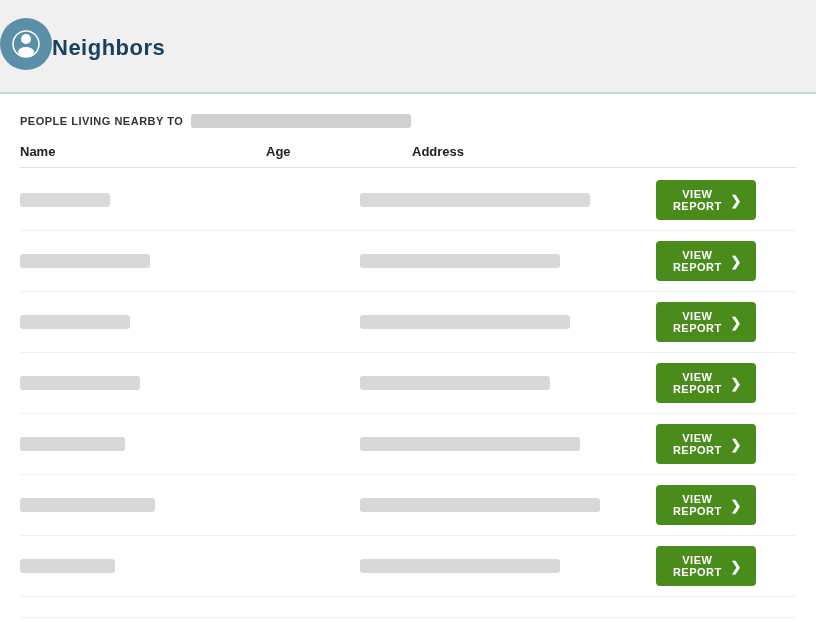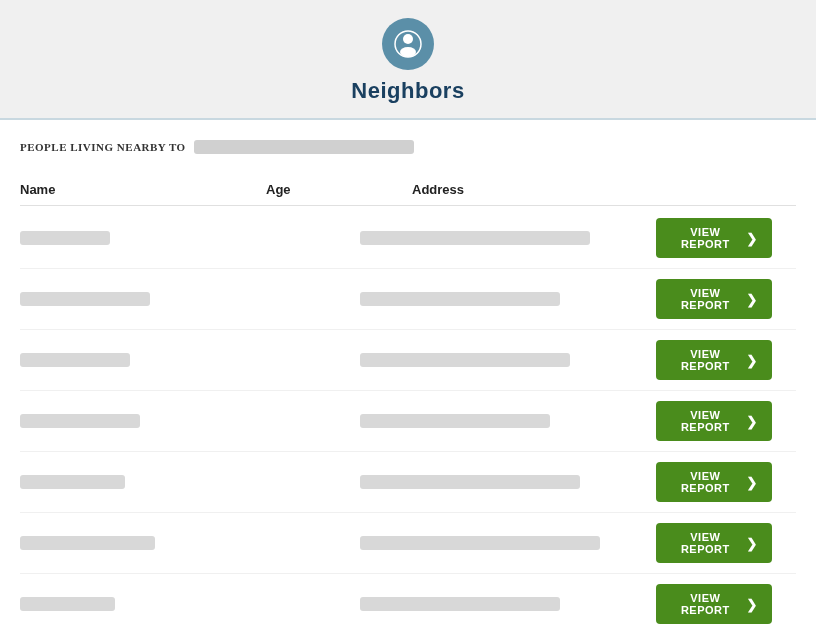--- a/index.html
+++ b/index.html
@@ -17,21 +17,21 @@
 
     .page-wrapper {
       background: #fff;
       width: 816px;
       min-height: 627px;
     }
 
     .header {
       background: #f0f0f0;
       display: flex;
-      flex-direction: column;
+      flex-direction: row;
       align-items: center;
       padding: 18px 0 14px 0;
       border-bottom: 2px solid #c8d8e0;
     }
 
     .header-icon-circle {
       width: 52px;
       height: 52px;
       border-radius: 50%;
       background: #5b8fa8;
@@ -56,25 +56,24 @@
     .content {
       background: #fff;
       padding: 20px 20px 20px 20px;
     }
 
     .section-label {
       font-size: 11px;
       font-weight: bold;
       color: #333;
       letter-spacing: 0.5px;
-      margin-bottom: 24px;
+      margin-bottom: 12px;
       display: flex;
       align-items: center;
       gap: 8px;
-      font-family: Liberation Serif, serif;
     }
 
     .section-label-bar {
       display: inline-block;
       height: 14px;
       width: 220px;
       background: #d0d0d0;
       border-radius: 3px;
       vertical-align: middle;
     }
@@ -114,21 +113,21 @@
       border: none;
       border-radius: 4px;
       padding: 8px 14px;
       font-size: 11px;
       font-weight: bold;
       letter-spacing: 0.5px;
       cursor: pointer;
       display: flex;
       align-items: center;
       gap: 6px;
-      width: 116px;
+      width: 100px;
       justify-content: center;
     }
 
     .chevron-icon {
       font-size: 13px;
       font-weight: bold;
     }
 
     .row-cell {
       display: flex;

